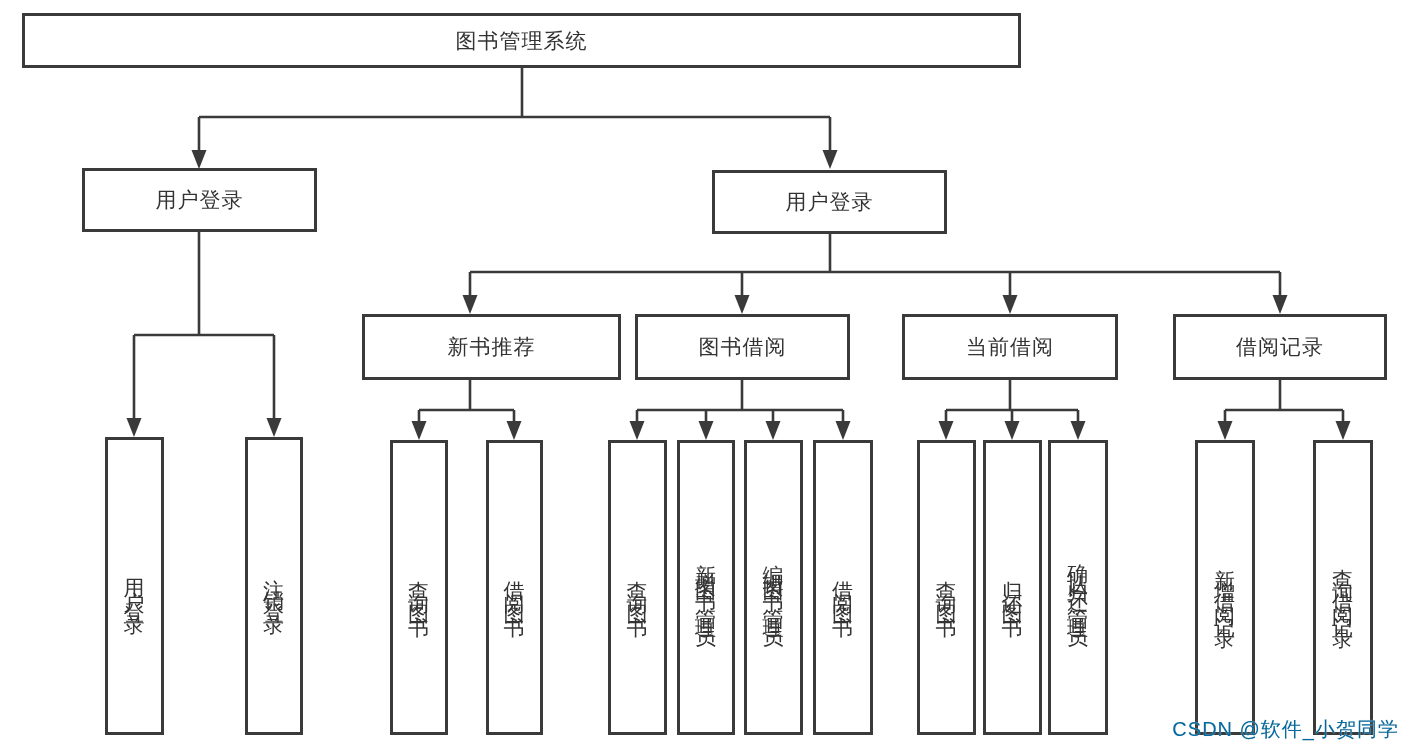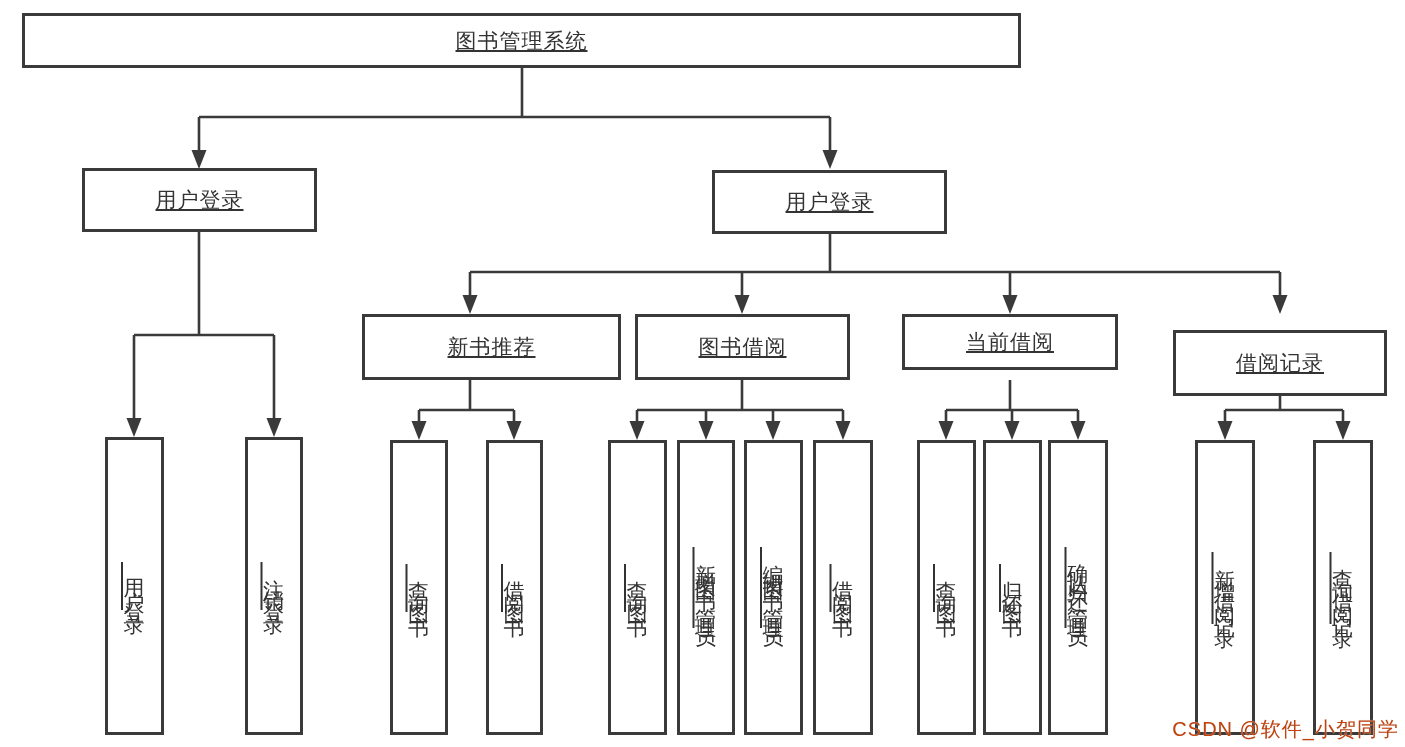--- a/index.html
+++ b/index.html
@@ -17,35 +17,34 @@
     box-sizing: border-box;
     border: 3px solid #3a3a3a;
     background: #ffffff;
     display: flex;
     align-items: center;
     justify-content: center;
     z-index: 2;
     color: #333333;
     font-size: 21px;
     letter-spacing: 1px;
-    text-decoration: underline;
   }
   .node.vbox span {
     writing-mode: vertical-rl;
     text-orientation: mixed;
     letter-spacing: 12px;
     line-height: 1;
     white-space: nowrap;
   }
   .node.vbox.long span { letter-spacing: 9px; }
   .watermark {
     position: absolute;
     right: 6px;
     bottom: 4px;
-    color: #c2410c;
+    color: #0369a1;
     font-size: 20px;
     z-index: 5;
     letter-spacing: 1px;
     text-shadow: 0 0 1px #d8d8d8;
   }
 </style>
 </head>
 <body>
 
 <div class="canvas">
@@ -100,24 +99,24 @@
   <div class="node" style="left:712px; top:170px; width:235px; height:64px;">
     <span>用户登录</span>
   </div>
 
   <div class="node" style="left:362px; top:314px; width:259px; height:66px;">
     <span>新书推荐</span>
   </div>
   <div class="node" style="left:635px; top:314px; width:215px; height:66px;">
     <span>图书借阅</span>
   </div>
-  <div class="node" style="left:902px; top:314px; width:216px; height:56px;">
+  <div class="node" style="left:902px; top:314px; width:216px; height:66px;">
     <span>当前借阅</span>
   </div>
-  <div class="node" style="left:1173px; top:314px; width:214px; height:66px;margin-top:16px;">
+  <div class="node" style="left:1173px; top:314px; width:214px; height:66px;">
     <span>借阅记录</span>
   </div>
 
   <div class="node vbox" style="left:105px; top:437px; width:59px; height:298px;">
     <span>用户登录</span>
   </div>
   <div class="node vbox" style="left:245px; top:437px; width:58px; height:298px;">
     <span>注销登录</span>
   </div>
 

